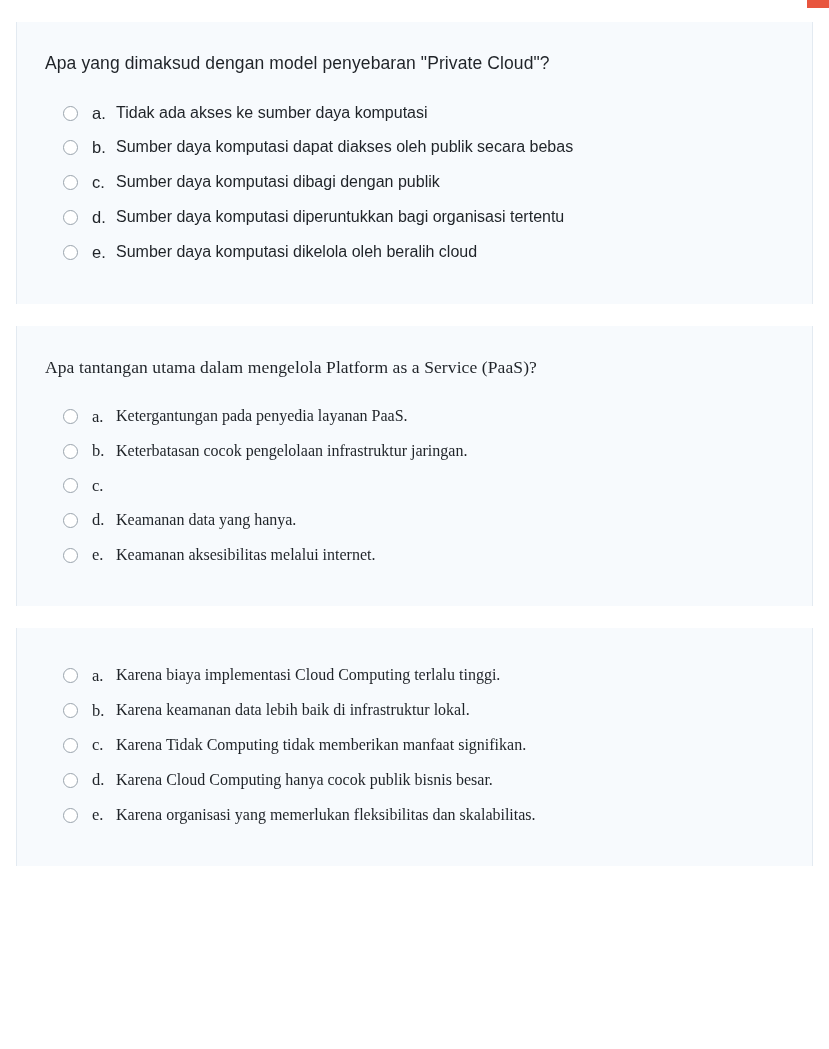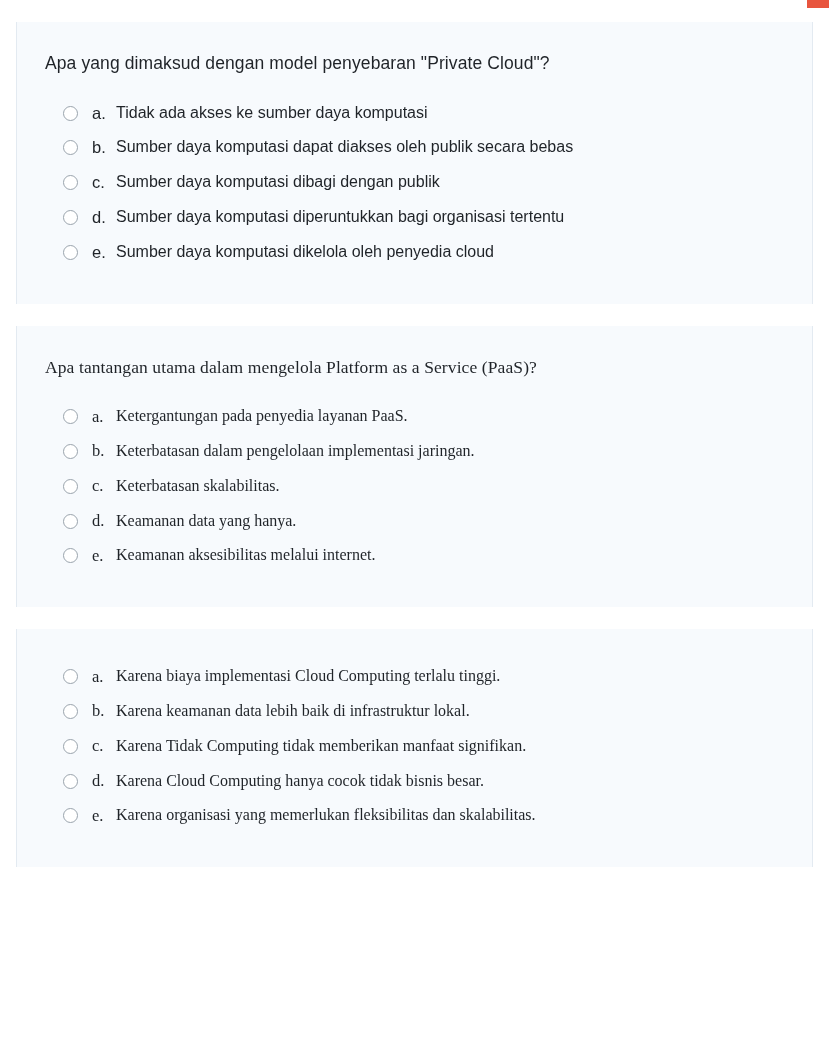--- a/index.html
+++ b/index.html
@@ -111,42 +111,41 @@
         <span class="option-label">Sumber daya komputasi dibagi dengan publik</span>
       </li>
       <li class="option-row">
         <span class="radio"></span>
         <span class="option-letter">d.</span>
         <span class="option-label">Sumber daya komputasi diperuntukkan bagi organisasi tertentu</span>
       </li>
       <li class="option-row">
         <span class="radio"></span>
         <span class="option-letter">e.</span>
-        <span class="option-label">Sumber daya komputasi dikelola oleh penyedia cloud</span>
+        <span class="option-label">Sumber daya komputasi dikelola oleh beralih cloud</span>
       </li>
     </ul>
   </div>
 
   <div class="quiz-card">
     <p class="question-text">Apa tantangan utama dalam mengelola Platform as a Service (PaaS)?</p>
     <ul class="options">
       <li class="option-row">
         <span class="radio"></span>
         <span class="option-letter">a.</span>
         <span class="option-label">Ketergantungan pada penyedia layanan PaaS.</span>
       </li>
       <li class="option-row">
         <span class="radio"></span>
         <span class="option-letter">b.</span>
-        <span class="option-label">Keterbatasan dalam pengelolaan implementasi jaringan.</span>
+        <span class="option-label">Keterbatasan cocok pengelolaan infrastruktur jaringan.</span>
       </li>
       <li class="option-row">
         <span class="radio"></span>
         <span class="option-letter">c.</span>
-        <span class="option-label">Keterbatasan skalabilitas.</span>
       </li>
       <li class="option-row">
         <span class="radio"></span>
         <span class="option-letter">d.</span>
         <span class="option-label">Keamanan data yang hanya.</span>
       </li>
       <li class="option-row">
         <span class="radio"></span>
         <span class="option-letter">e.</span>
         <span class="option-label">Keamanan aksesibilitas melalui internet.</span>
@@ -167,21 +166,21 @@
         <span class="option-label">Karena keamanan data lebih baik di infrastruktur lokal.</span>
       </li>
       <li class="option-row">
         <span class="radio"></span>
         <span class="option-letter">c.</span>
         <span class="option-label">Karena Tidak Computing tidak memberikan manfaat signifikan.</span>
       </li>
       <li class="option-row">
         <span class="radio"></span>
         <span class="option-letter">d.</span>
-        <span class="option-label">Karena Cloud Computing hanya cocok tidak bisnis besar.</span>
+        <span class="option-label">Karena Cloud Computing hanya cocok publik bisnis besar.</span>
       </li>
       <li class="option-row">
         <span class="radio"></span>
         <span class="option-letter">e.</span>
         <span class="option-label">Karena organisasi yang memerlukan fleksibilitas dan skalabilitas.</span>
       </li>
     </ul>
   </div>
 
 </div>

